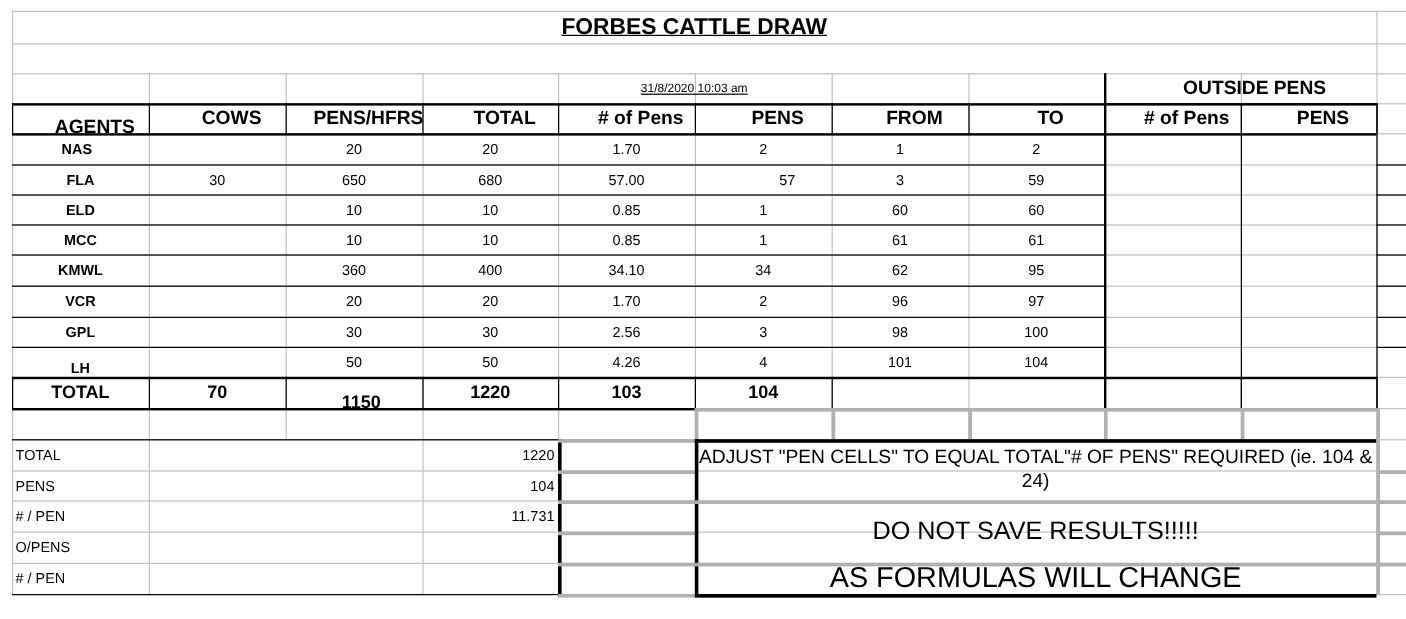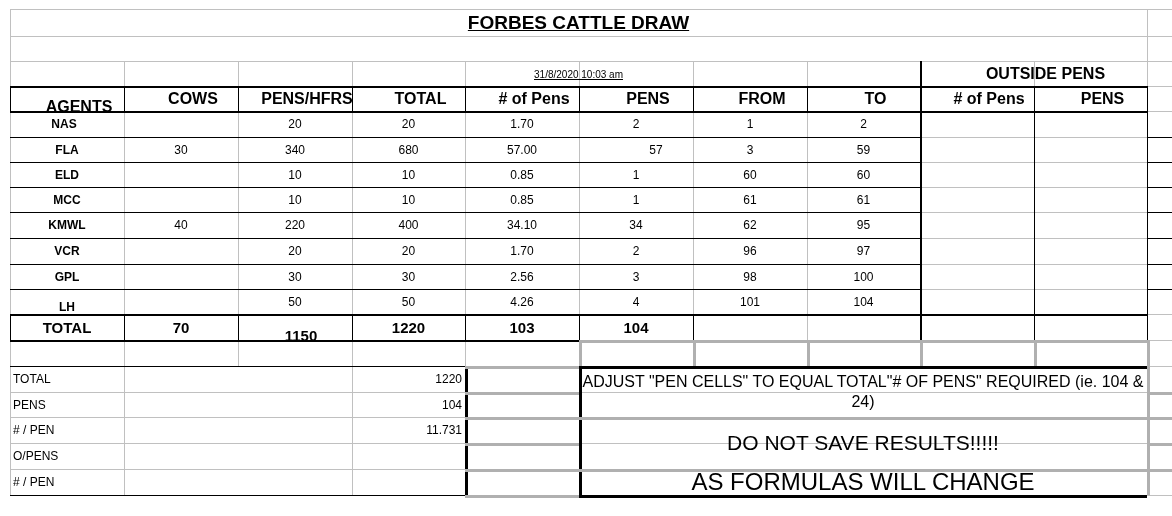--- a/index.html
+++ b/index.html
@@ -161,21 +161,21 @@
     <div class="cell " style="left: 238px; top: 111px; width: 114px; height: 26px;">20</div>
     <div class="cell " style="left: 352px; top: 111px; width: 113px; height: 26px;">20</div>
     <div class="cell " style="left: 465px; top: 111px; width: 114px; height: 26px;">1.70</div>
     <div class="cell " style="left: 579px; top: 111px; width: 114px; height: 26px;">2</div>
     <div class="cell " style="left: 693px; top: 111px; width: 114px; height: 26px;">1</div>
     <div class="cell " style="left: 807px; top: 111px; width: 113px; height: 26px;">2</div>
     <div class="cell " style="left: 920px; top: 111px; width: 114px; height: 26px;"></div>
     <div class="cell " style="left: 1034px; top: 111px; width: 113px; height: 26px;"></div>
     <div class="cell agent" style="left: 10px; top: 137px; width: 114px; height: 25px;">FLA</div>
     <div class="cell " style="left: 124px; top: 137px; width: 114px; height: 25px;">30</div>
-    <div class="cell " style="left: 238px; top: 137px; width: 114px; height: 25px;">340</div>
+    <div class="cell " style="left: 238px; top: 137px; width: 114px; height: 25px;">650</div>
     <div class="cell " style="left: 352px; top: 137px; width: 113px; height: 25px;">680</div>
     <div class="cell " style="left: 465px; top: 137px; width: 114px; height: 25px;">57.00</div>
     <div class="cell " style="left: 579px; top: 137px; width: 114px; height: 25px; padding-left: 40px;">57</div>
     <div class="cell " style="left: 693px; top: 137px; width: 114px; height: 25px;">3</div>
     <div class="cell " style="left: 807px; top: 137px; width: 113px; height: 25px;">59</div>
     <div class="cell " style="left: 920px; top: 137px; width: 114px; height: 25px;"></div>
     <div class="cell " style="left: 1034px; top: 137px; width: 113px; height: 25px;"></div>
     <div class="cell agent" style="left: 10px; top: 162px; width: 114px; height: 25px;">ELD</div>
     <div class="cell " style="left: 124px; top: 162px; width: 114px; height: 25px;"></div>
     <div class="cell " style="left: 238px; top: 162px; width: 114px; height: 25px;">10</div>
@@ -190,22 +190,21 @@
     <div class="cell " style="left: 124px; top: 187px; width: 114px; height: 25px;"></div>
     <div class="cell " style="left: 238px; top: 187px; width: 114px; height: 25px;">10</div>
     <div class="cell " style="left: 352px; top: 187px; width: 113px; height: 25px;">10</div>
     <div class="cell " style="left: 465px; top: 187px; width: 114px; height: 25px;">0.85</div>
     <div class="cell " style="left: 579px; top: 187px; width: 114px; height: 25px;">1</div>
     <div class="cell " style="left: 693px; top: 187px; width: 114px; height: 25px;">61</div>
     <div class="cell " style="left: 807px; top: 187px; width: 113px; height: 25px;">61</div>
     <div class="cell " style="left: 920px; top: 187px; width: 114px; height: 25px;"></div>
     <div class="cell " style="left: 1034px; top: 187px; width: 113px; height: 25px;"></div>
     <div class="cell agent" style="left: 10px; top: 212px; width: 114px; height: 26px;">KMWL</div>
-    <div class="cell " style="left: 124px; top: 212px; width: 114px; height: 26px;">40</div>
-    <div class="cell " style="left: 238px; top: 212px; width: 114px; height: 26px;">220</div>
+    <div class="cell " style="left: 238px; top: 212px; width: 114px; height: 26px;">360</div>
     <div class="cell " style="left: 352px; top: 212px; width: 113px; height: 26px;">400</div>
     <div class="cell " style="left: 465px; top: 212px; width: 114px; height: 26px;">34.10</div>
     <div class="cell " style="left: 579px; top: 212px; width: 114px; height: 26px;">34</div>
     <div class="cell " style="left: 693px; top: 212px; width: 114px; height: 26px;">62</div>
     <div class="cell " style="left: 807px; top: 212px; width: 113px; height: 26px;">95</div>
     <div class="cell " style="left: 920px; top: 212px; width: 114px; height: 26px;"></div>
     <div class="cell " style="left: 1034px; top: 212px; width: 113px; height: 26px;"></div>
     <div class="cell agent" style="left: 10px; top: 238px; width: 114px; height: 26px;">VCR</div>
     <div class="cell " style="left: 124px; top: 238px; width: 114px; height: 26px;"></div>
     <div class="cell " style="left: 238px; top: 238px; width: 114px; height: 26px;">20</div>

